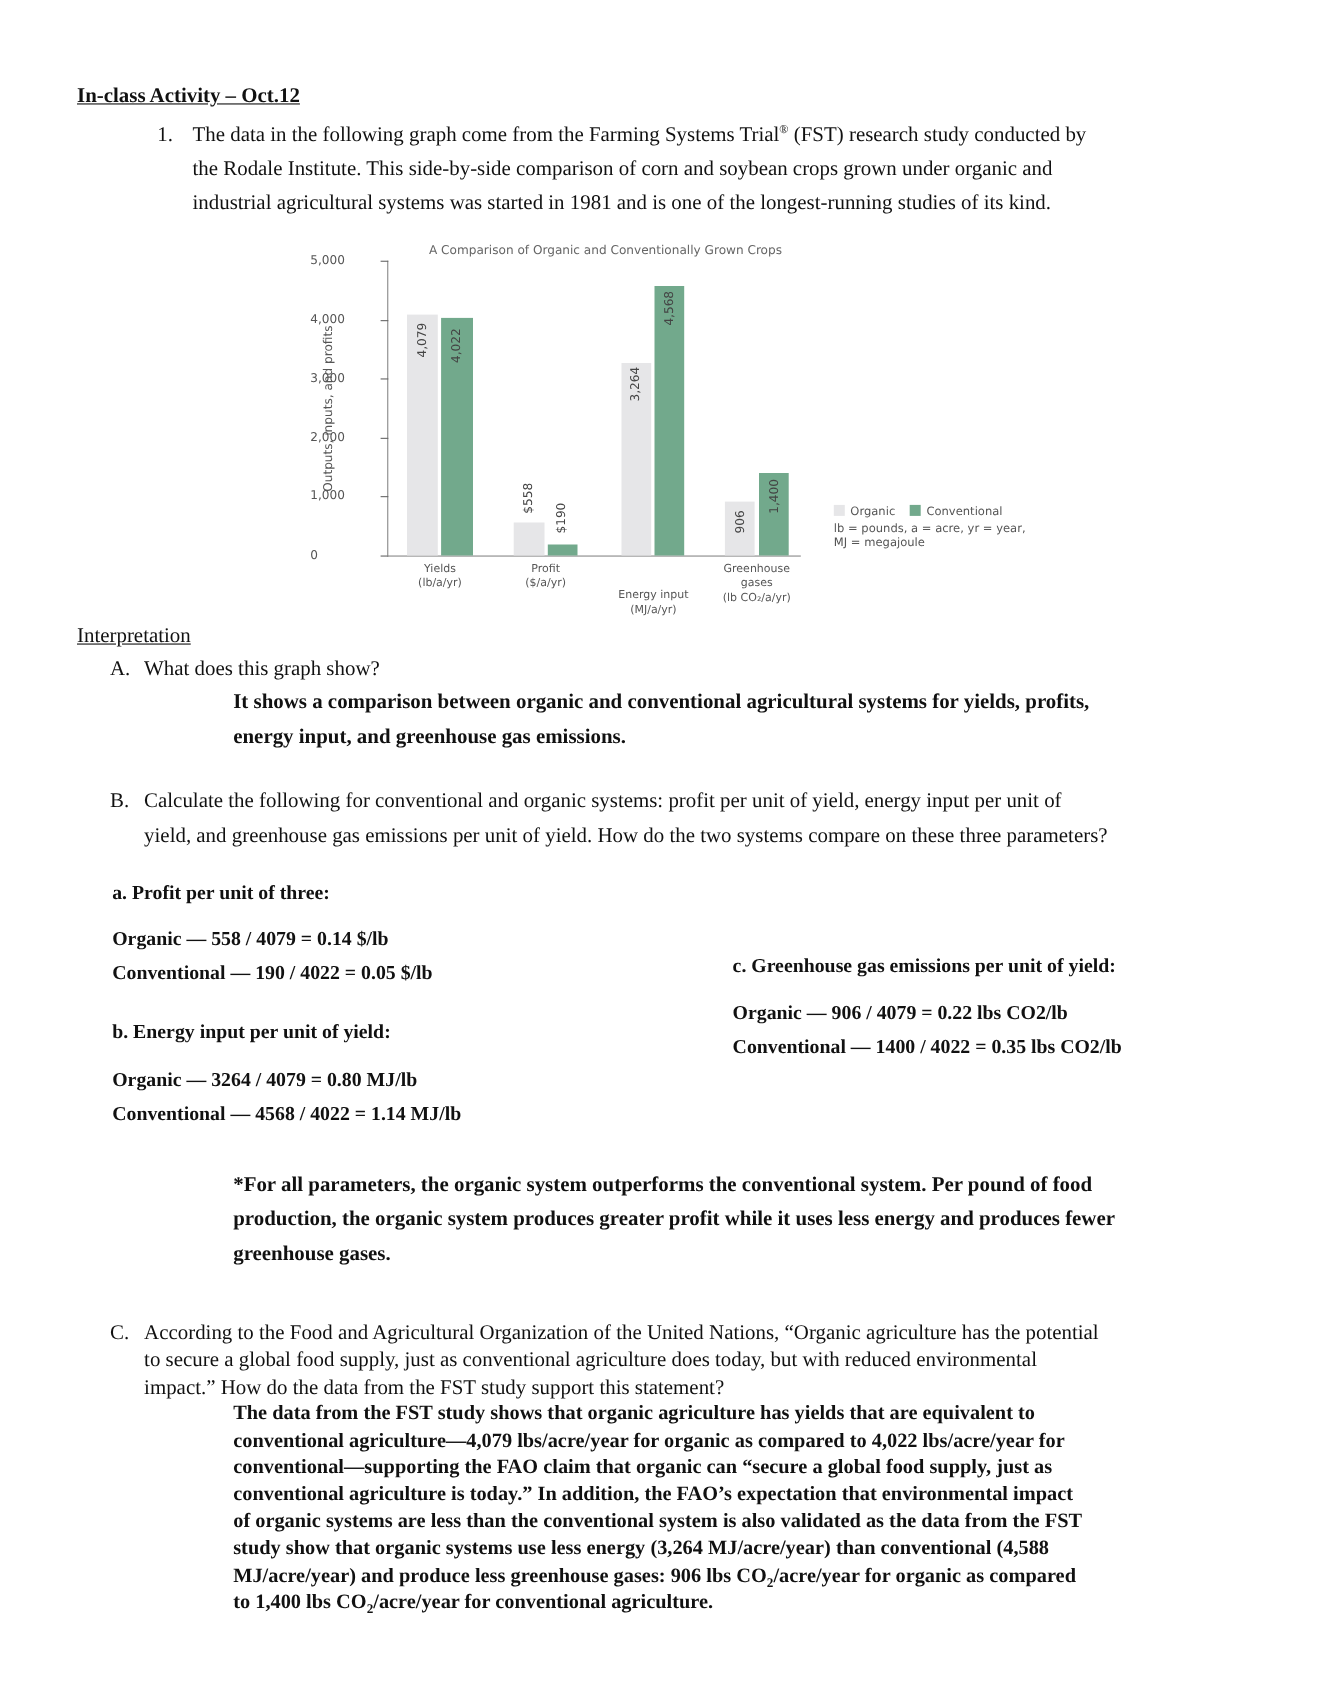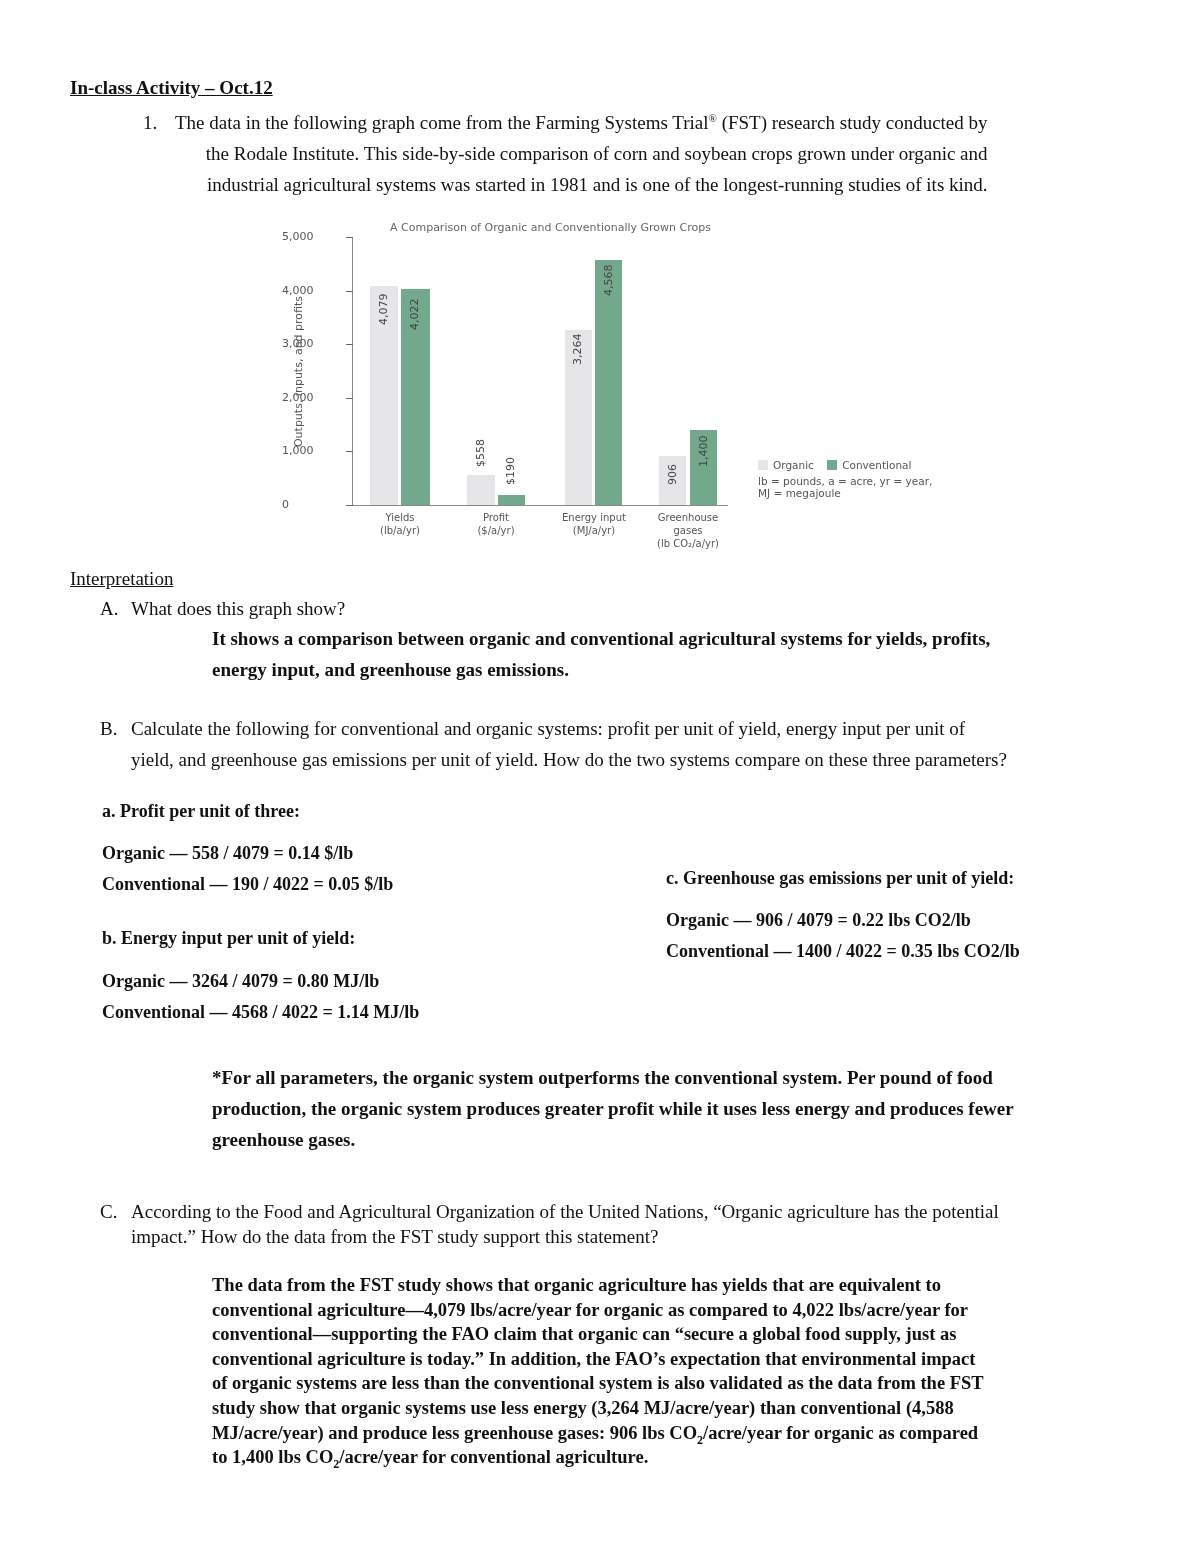--- a/index.html
+++ b/index.html
@@ -6,21 +6,21 @@
   body { width:1200px; height:1553px; position:relative; overflow:hidden;
          font-family:"Liberation Serif", "DejaVu Serif", serif; color:#111; }
   .abs { position:absolute; }
   .txt { font-size:19px; line-height:31px; white-space:nowrap; }
   .bold { font-weight:bold; }
   .ul { text-decoration:underline; }
   .title { left:70px; top:77px; font-size:19px; font-weight:bold; text-decoration:underline; }
   .intro { left:143px; top:107px; }
   .intro .num { position:absolute; left:0; top:0; }
   .intro .body { position:absolute; left:32px; top:0; }
-  .intro .line { display:block; height:31px;text-align:right; }
+  .intro .line { display:block; height:31px; }
   sup { font-size:11px; line-height:0; }
   sub { font-size:12px; line-height:0; }
 
   
   .chart { left:280px; top:215px; width:660px; height:350px;
            font-family:"DejaVu Sans", sans-serif; color:#555; }
   .chart-title { position:absolute; left:110px; top:6px; font-size:11px; color:#666; white-space:nowrap; }
   .yaxis-line { position:absolute; left:72px; top:22px; width:1px; height:268px; background:#888; }
   .xaxis-line { position:absolute; left:72px; top:290px; width:376px; height:1px; background:#888; }
   .ytick { position:absolute; left:66px; width:7px; height:1px; background:#666; }
@@ -97,21 +97,21 @@
   <div class="bar-label" style="left:417px; top:252px;">1,400</div>
 
   <div class="xcat" style="left:75px;">
     <div>Yields</div>
     <div>(lb/a/yr)</div>
   </div>
   <div class="xcat" style="left:171px;">
     <div>Profit</div>
     <div>($/a/yr)</div>
   </div>
-  <div class="xcat" style="left:269px;">
+  <div class="xcat" style="left:269px;margin-top:24px;">
     <div>Energy input</div>
     <div>(MJ/a/yr)</div>
   </div>
   <div class="xcat" style="left:363px;">
     <div>Greenhouse</div>
     <div>gases</div>
     <div>(lb CO₂/a/yr)</div>
   </div>
 
   <div class="legend">
@@ -158,20 +158,21 @@
 <div class="abs txt bold ans" style="top:1062px;">
   <div>*For all parameters, the organic system outperforms the conventional system. Per pound of food</div>
   <div>production, the organic system produces greater profit while it uses less energy and produces fewer</div>
   <div>greenhouse gases.</div>
 </div>
 
 <div class="abs q" style="top:1199px; font-size:19px; line-height:25px; white-space:nowrap;">
   <span class="letter">C.</span>
   <div class="body">
     <div>According to the Food and Agricultural Organization of the United Nations, “Organic agriculture has the potential</div>
+    <div>to secure a global food supply, just as conventional agriculture does today, but with reduced environmental</div>
     <div>impact.” How do the data from the FST study support this statement?</div>
   </div>
 </div>
 <div class="abs bold ans" style="top:1273px; font-size:18.5px; line-height:24.6px; white-space:nowrap;">
   <div>The data from the FST study shows that organic agriculture has yields that are equivalent to</div>
   <div>conventional agriculture—4,079 lbs/acre/year for organic as compared to 4,022 lbs/acre/year for</div>
   <div>conventional—supporting the FAO claim that organic can “secure a global food supply, just as</div>
   <div>conventional agriculture is today.” In addition, the FAO’s expectation that environmental impact</div>
   <div>of organic systems are less than the conventional system is also validated as the data from the FST</div>
   <div>study show that organic systems use less energy (3,264 MJ/acre/year) than conventional (4,588</div>

